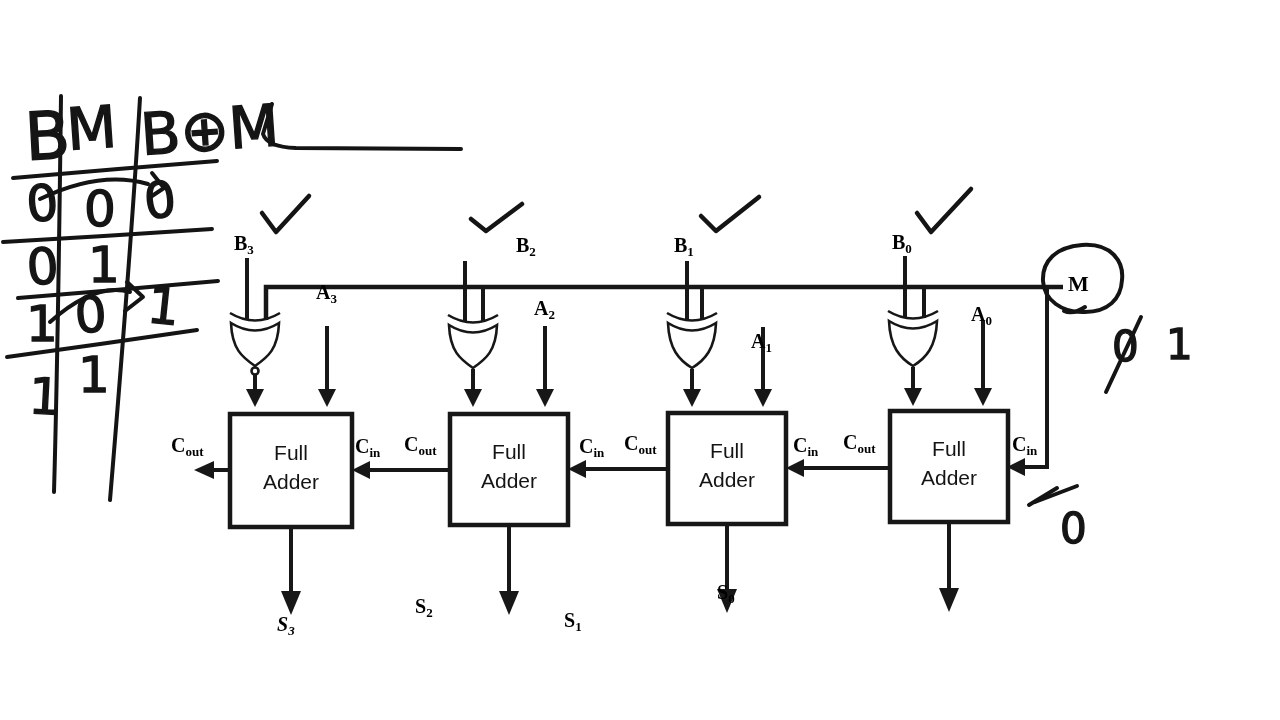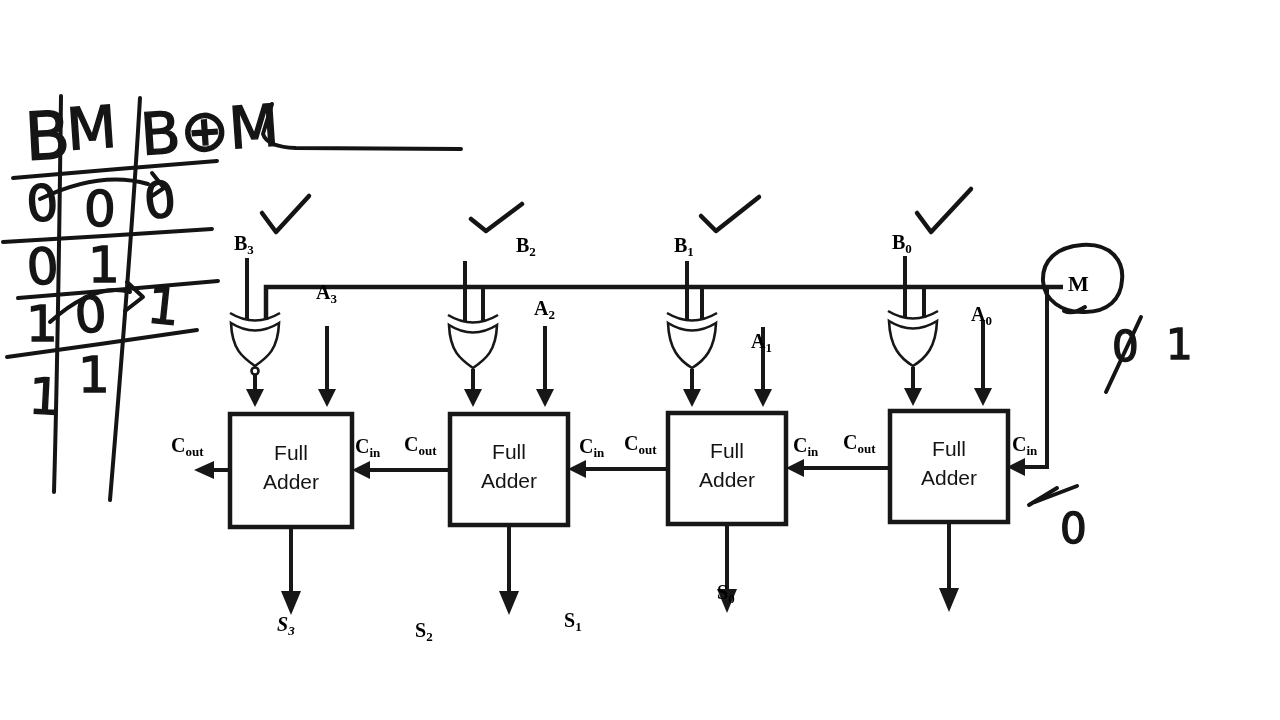--- a/index.html
+++ b/index.html
@@ -171,21 +171,21 @@
   <div class="lbl" style="left:171px;top:435px;"><span>C</span><sub>out</sub></div>
   <div class="lbl" style="left:355px;top:436px;"><span>C</span><sub>in</sub></div>
   <div class="lbl" style="left:404px;top:434px;"><span>C</span><sub>out</sub></div>
   <div class="lbl" style="left:579px;top:436px;"><span>C</span><sub>in</sub></div>
   <div class="lbl" style="left:624px;top:433px;"><span>C</span><sub>out</sub></div>
   <div class="lbl" style="left:793px;top:435px;"><span>C</span><sub>in</sub></div>
   <div class="lbl" style="left:843px;top:432px;"><span>C</span><sub>out</sub></div>
   <div class="lbl" style="left:1012px;top:434px;"><span>C</span><sub>in</sub></div>
 
   <div class="lbl" style="left:277px;top:614px;font-style:italic;"><span>S</span><sub>3</sub></div>
-  <div class="lbl" style="left:415px;top:620px;"><span>S</span><sub>2</sub></div>
+  <div class="lbl" style="left:415px;top:596px;"><span>S</span><sub>2</sub></div>
   <div class="lbl" style="left:564px;top:610px;"><span>S</span><sub>1</sub></div>
   <div class="lbl" style="left:717px;top:582px;"><span>S</span><sub>0</sub></div>
 
   <div class="lbl" style="left:1068px;top:274px;font-size:22px;">M</div>
 
   <div class="fa" style="left:230px;top:438px;width:122px;">
     <div>Full</div>
     <div>Adder</div>
   </div>
   <div class="fa" style="left:450px;top:437px;width:118px;">

